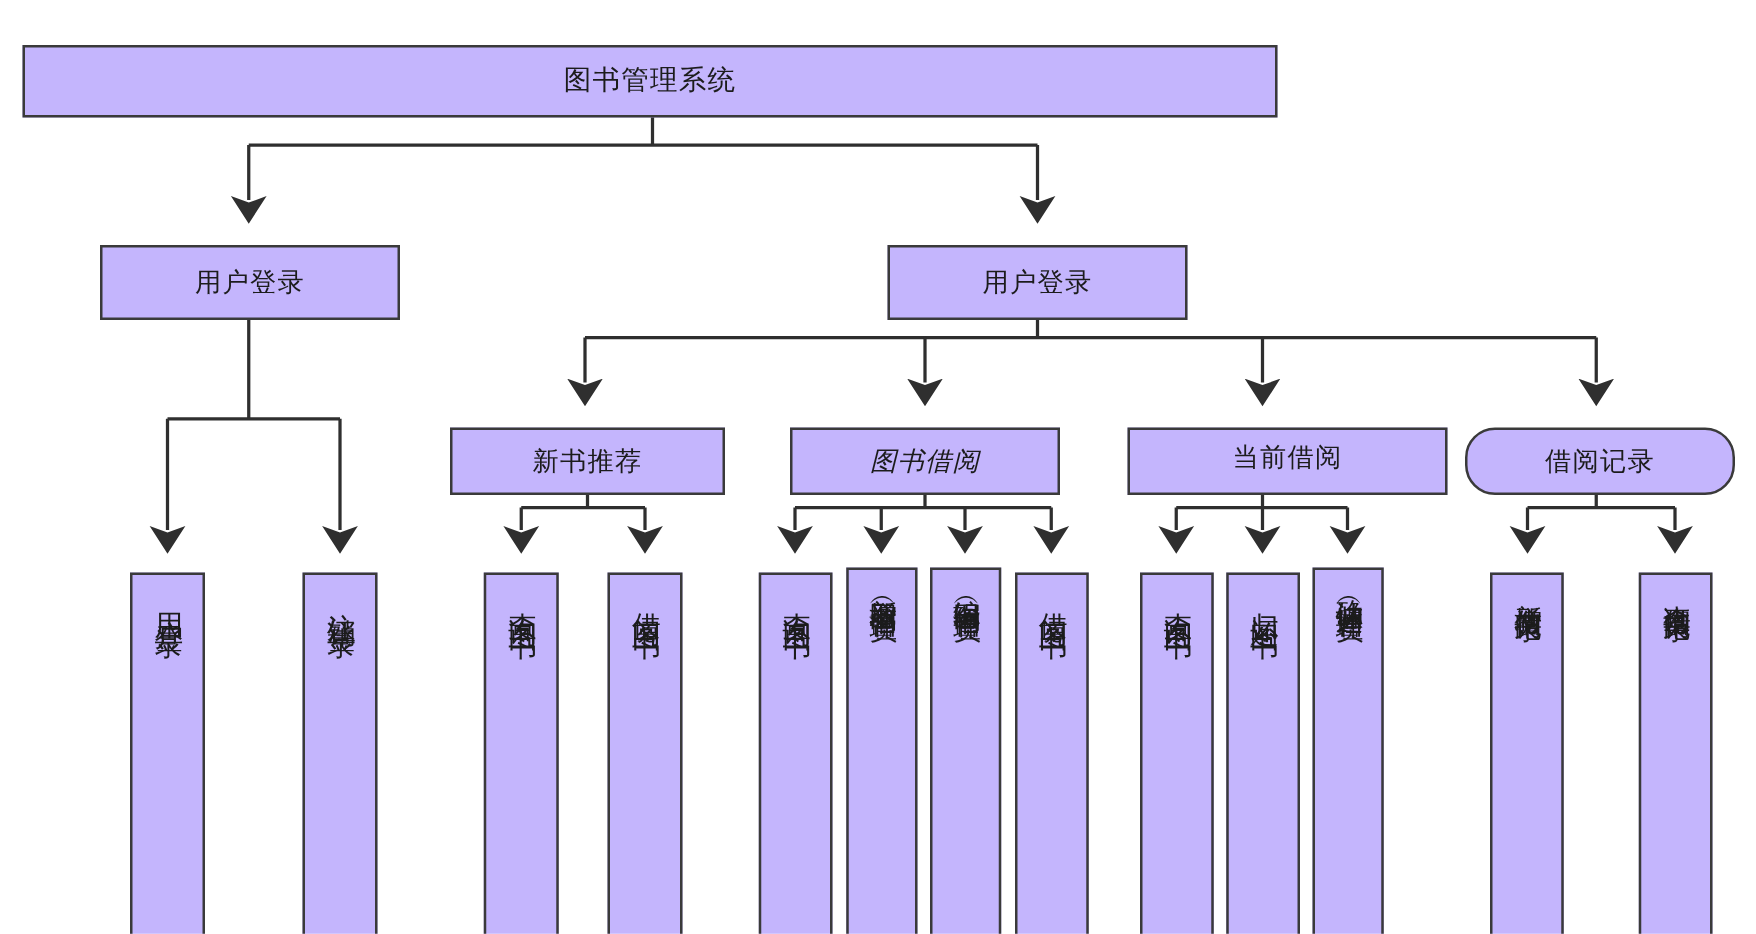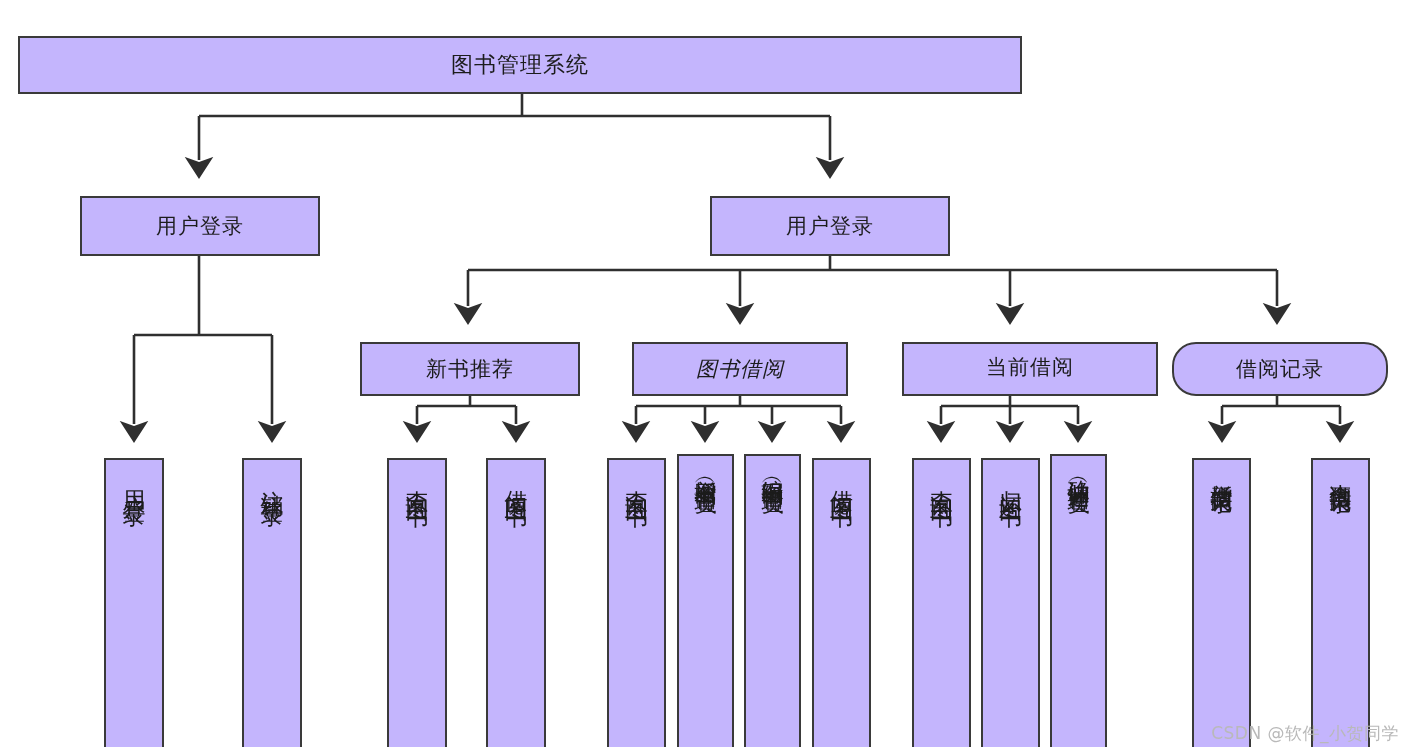--- a/index.html
+++ b/index.html
@@ -175,14 +175,13 @@
     <span class="lbl">确认归还（管理员）</span>
   </div>
 
   <div class="node v tall" style="left:1192px;top:434px;width:59px;height:300px;">
     <span class="lbl">新增借阅记录</span>
   </div>
   <div class="node v tall" style="left:1311px;top:434px;width:59px;height:300px;">
     <span class="lbl">查询借阅记录</span>
   </div>
 
-  <div class="watermark">CSDN @软件_小贺同学</div>
 </div>
 
 </body></html>

